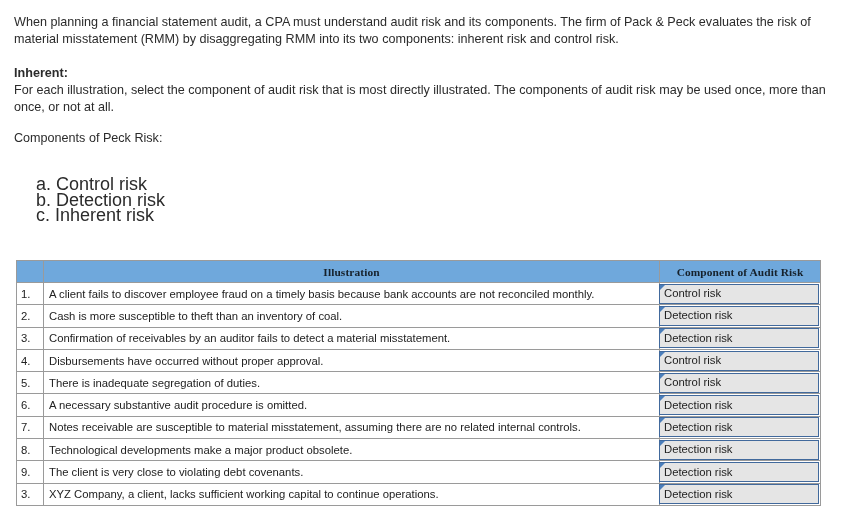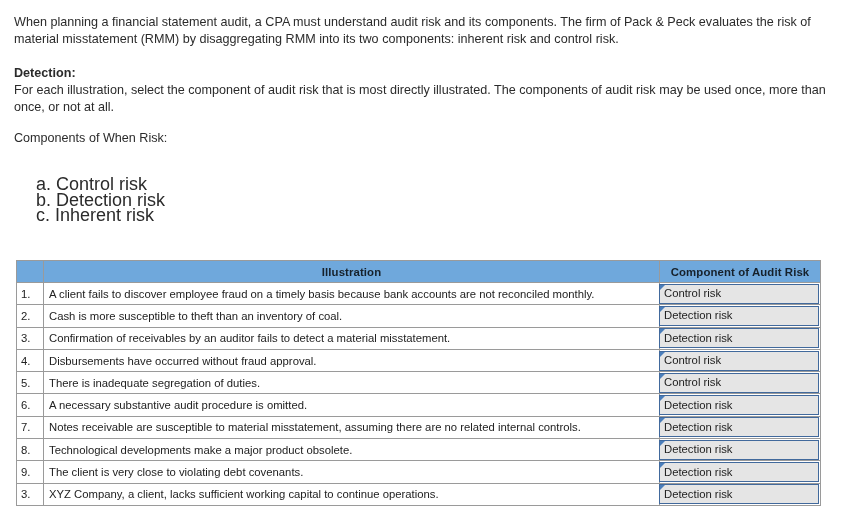--- a/index.html
+++ b/index.html
@@ -92,20 +92,21 @@
   .risk-table thead th {
     background: #6fa8dc;
     border: 1px solid #9a9a9a;
     height: 21px;
     font-size: 11.4px;
     font-weight: bold;
     color: #16212b;
     text-align: center;
     vertical-align: middle;
     letter-spacing: 0.1px;
+    font-family: Liberation Serif, serif;
   }
   th.col-num {
     width: 26px;
     border-right: 1px solid #9a9a9a;
   }
   th.col-illus {
     width: 615px;
   }
   th.col-answer {
     width: 160px;
@@ -176,25 +177,25 @@
   }
 </style>
 </head>
 <body>
 
 <div class="page">
 
   <div class="intro">When planning a financial statement audit, a CPA must understand audit risk and its components. The firm of Pack &amp; Peck evaluates the risk of material misstatement (RMM) by disaggregating RMM into its two components: inherent risk and control risk.</div>
 
   <div class="required-block">
-    <span class="required-label">Detection:</span>
+    <span class="required-label">Inherent:</span>
     <span class="required-body">For each illustration, select the component of audit risk that is most directly illustrated. The components of audit risk may be used once, more than once, or not at all.</span>
   </div>
 
-  <div class="components-heading">Components of When Risk:</div>
+  <div class="components-heading">Components of Peck Risk:</div>
 
   <div class="components-list">
     <span class="opt">a. Control risk</span>
     <span class="opt">b. Detection risk</span>
     <span class="opt">c. Inherent risk</span>
   </div>
 
   <table class="risk-table">
     <thead>
       <tr>
@@ -230,21 +231,21 @@
         <td class="illus-cell">Confirmation of receivables by an auditor fails to detect a material misstatement.</td>
         <td class="answer-cell">
           <div class="answer-select">
             <span class="answer-text">Detection risk</span>
           </div>
         </td>
       </tr>
 
       <tr>
         <td class="num-cell">4.</td>
-        <td class="illus-cell">Disbursements have occurred without fraud approval.</td>
+        <td class="illus-cell">Disbursements have occurred without proper approval.</td>
         <td class="answer-cell">
           <div class="answer-select">
             <span class="answer-text">Control risk</span>
           </div>
         </td>
       </tr>
 
       <tr>
         <td class="num-cell">5.</td>
         <td class="illus-cell">There is inadequate segregation of duties.</td>

